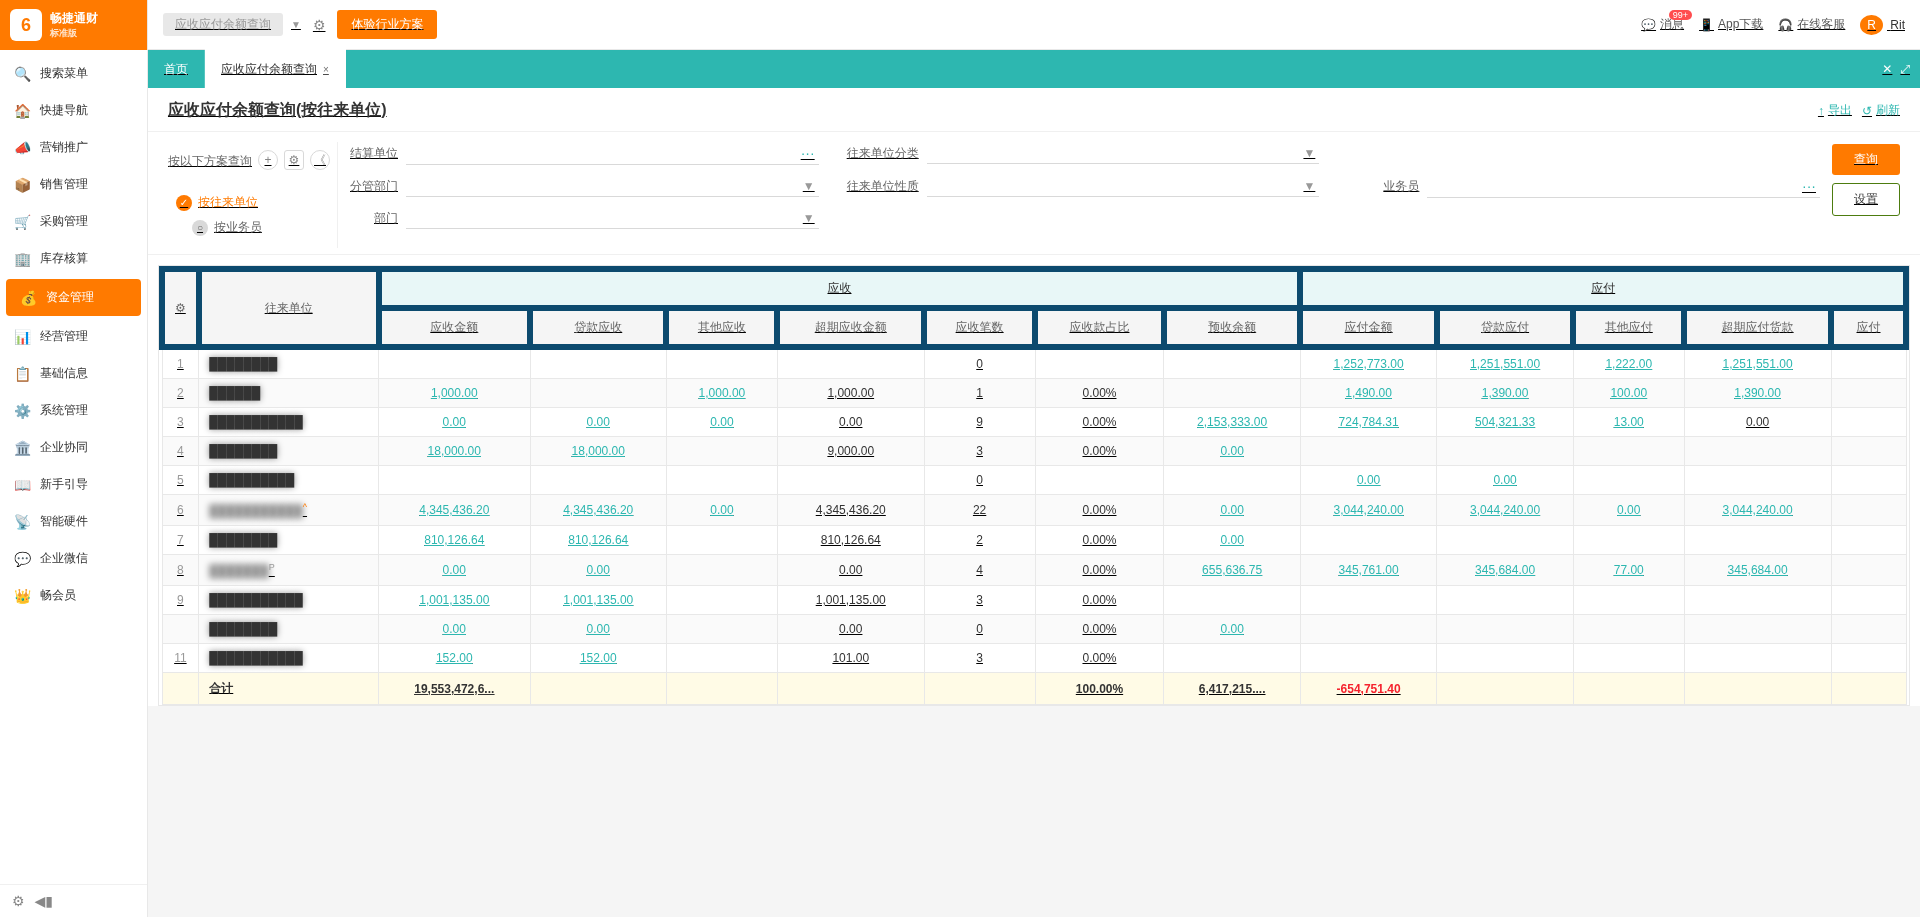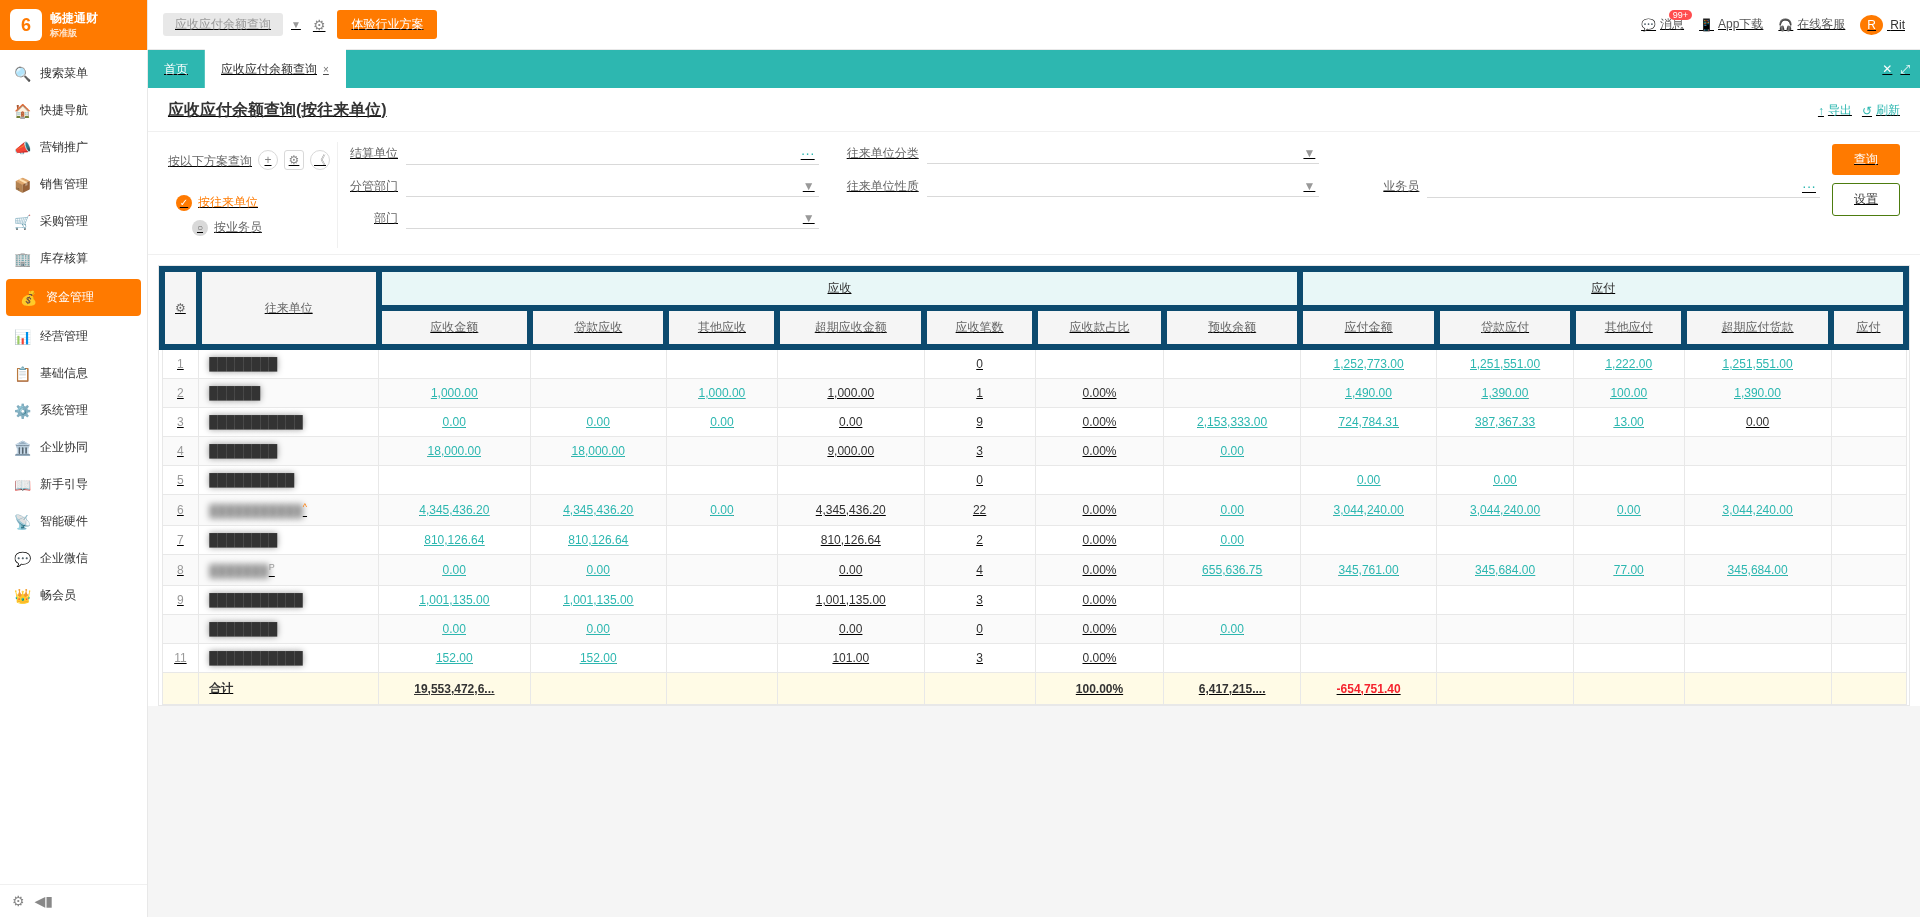--- a/index.html
+++ b/index.html
@@ -362,21 +362,21 @@
               <td class="row-num">3</td>
               <td class="left-align blurred">███████████</td>
               <td class="linked">0.00</td>
               <td class="linked">0.00</td>
               <td class="linked">0.00</td>
               <td>0.00</td>
               <td>9</td>
               <td>0.00%</td>
               <td class="linked">2,153,333.00</td>
               <td class="linked">724,784.31</td>
-              <td class="linked">387,367.33</td>
+              <td class="linked">504,321.33</td>
               <td class="linked">13.00</td>
               <td>0.00</td>
               <td></td>
             </tr>
 
             <tr>
               <td class="row-num">4</td>
               <td class="left-align blurred">████████</td>
               <td class="linked">18,000.00</td>
               <td class="linked">18,000.00</td>

